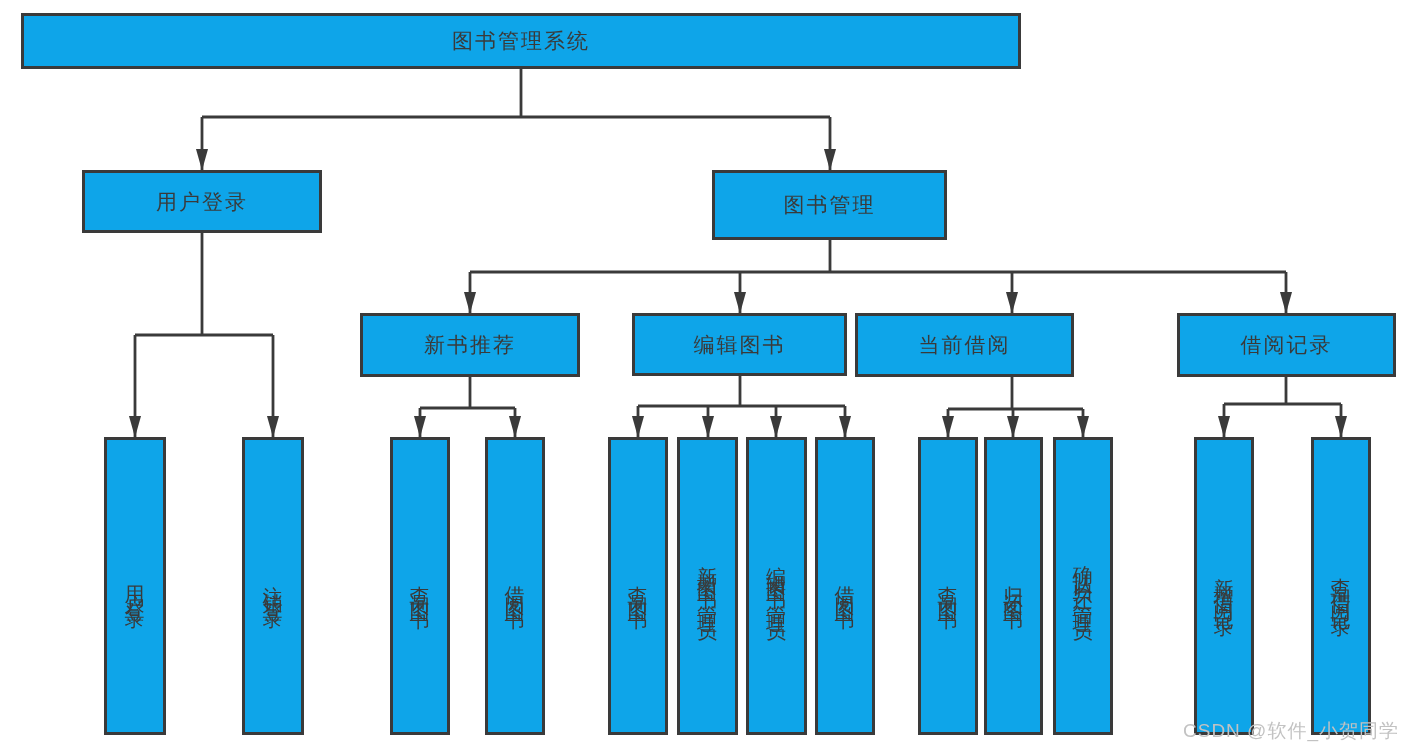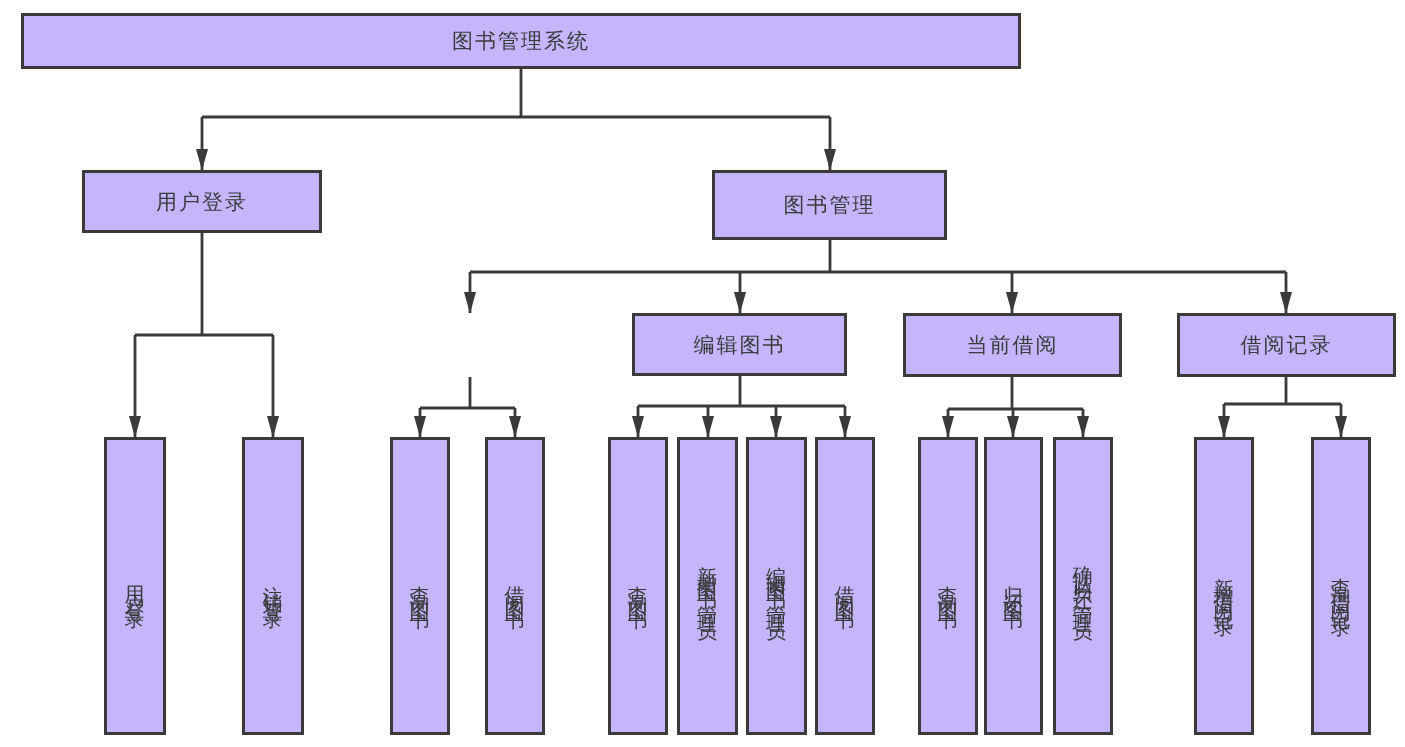--- a/index.html
+++ b/index.html
@@ -16,21 +16,21 @@
     font-family:"Liberation Sans", sans-serif;
     color:var(--text);
     overflow:hidden;
   }
   svg.connectors{position:absolute;left:0;top:0;width:1405px;height:747px;display:block;}
   svg.connectors path{stroke:var(--line);stroke-width:2.8;fill:none;}
   svg.connectors marker path{fill:var(--line);stroke:none;}
   .box{
     position:absolute;
     box-sizing:border-box;
-    background:#c4b5fd;
+    background:#0ea5e9;
     border:3px solid var(--line);
     display:flex;align-items:center;justify-content:center;
   }
   .hbox .label{
     font-size:21px;
     letter-spacing:2px;
     white-space:nowrap;
   }
   .vbox{top:437px;height:298px;}
   .vbox .label{
@@ -108,24 +108,27 @@
     <span class="label">图书管理系统</span>
   </div>
 
   <div class="box hbox" style="left:82px;top:170px;width:240px;height:63px">
     <span class="label">用户登录</span>
   </div>
   <div class="box hbox" style="left:712px;top:170px;width:235px;height:70px">
     <span class="label">图书管理</span>
   </div>
 
+  <div class="box hbox" style="left:360px;top:313px;width:220px;height:64px">
+    <span class="label">新书推荐</span>
+  </div>
   <div class="box hbox" style="left:632px;top:313px;width:215px;height:63px">
     <span class="label">编辑图书</span>
   </div>
-  <div class="box hbox" style="left:903px;top:313px;width:219px;height:64px">
+  <div class="box hbox" style="left:855px;top:313px;width:219px;height:64px">
     <span class="label">当前借阅</span>
   </div>
   <div class="box hbox" style="left:1177px;top:313px;width:219px;height:64px">
     <span class="label">借阅记录</span>
   </div>
 
   <div class="box vbox" style="left:104px;width:62px">
     <span class="label">用户登录</span>
   </div>
   <div class="box vbox" style="left:242px;width:62px">
@@ -162,14 +165,15 @@
     <span class="label">确认归还（管理员）</span>
   </div>
 
   <div class="box vbox" style="left:1194px;width:60px">
     <span class="label">新增借阅记录</span>
   </div>
   <div class="box vbox" style="left:1311px;width:60px">
     <span class="label">查询借阅记录</span>
   </div>
 
+  <div class="watermark">CSDN @软件_小贺同学</div>
 
 </div>
 
 </body></html>

